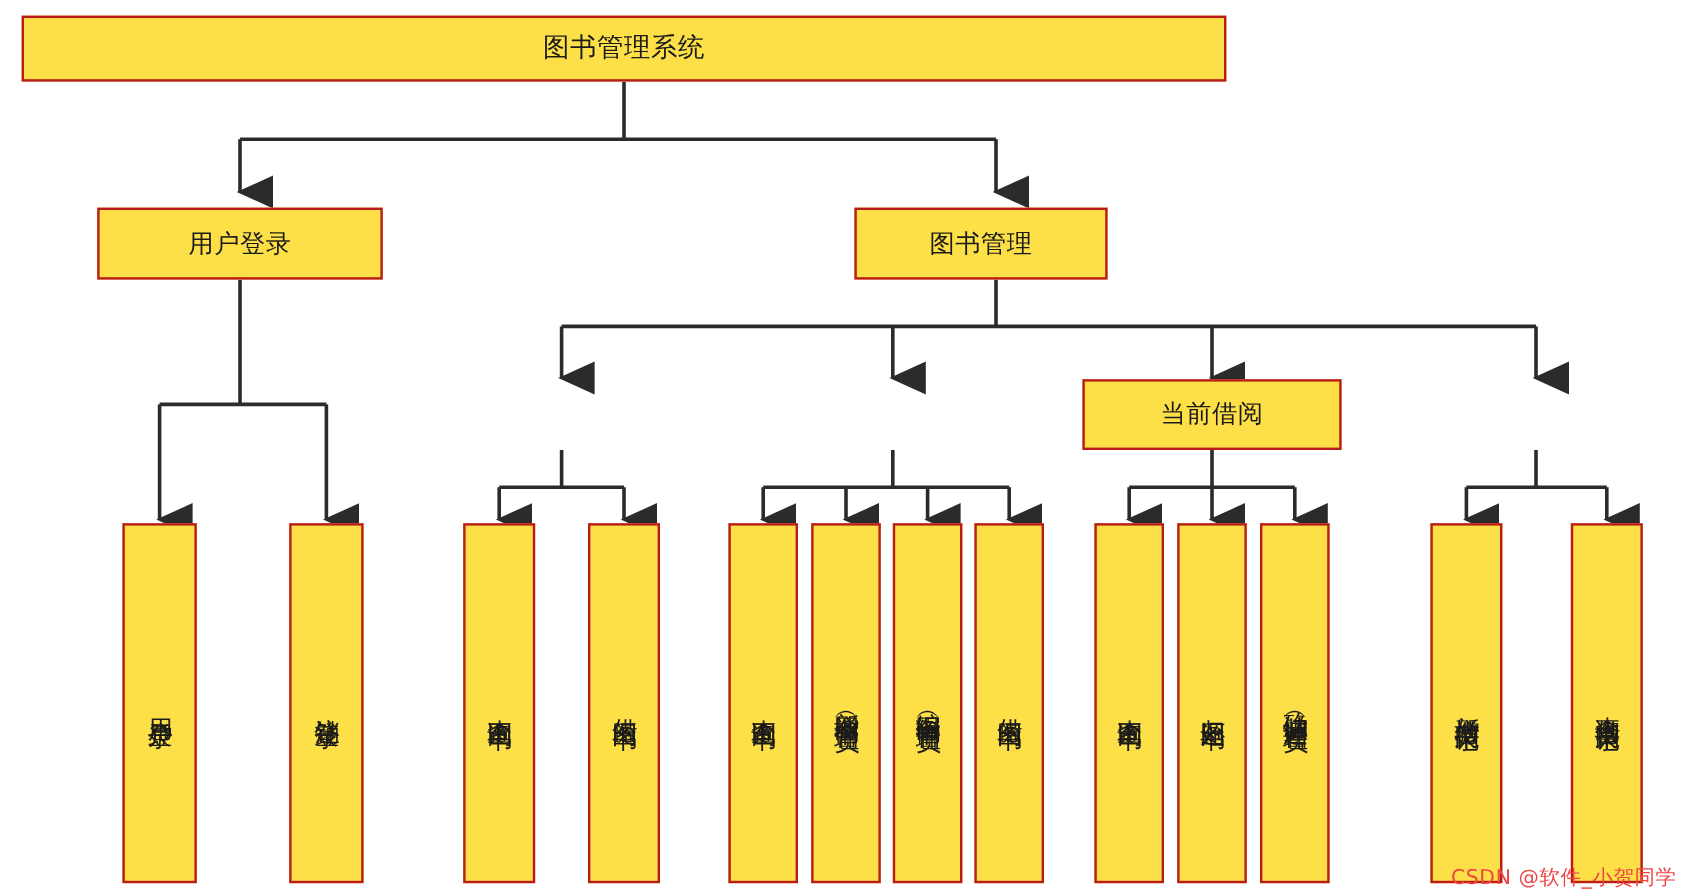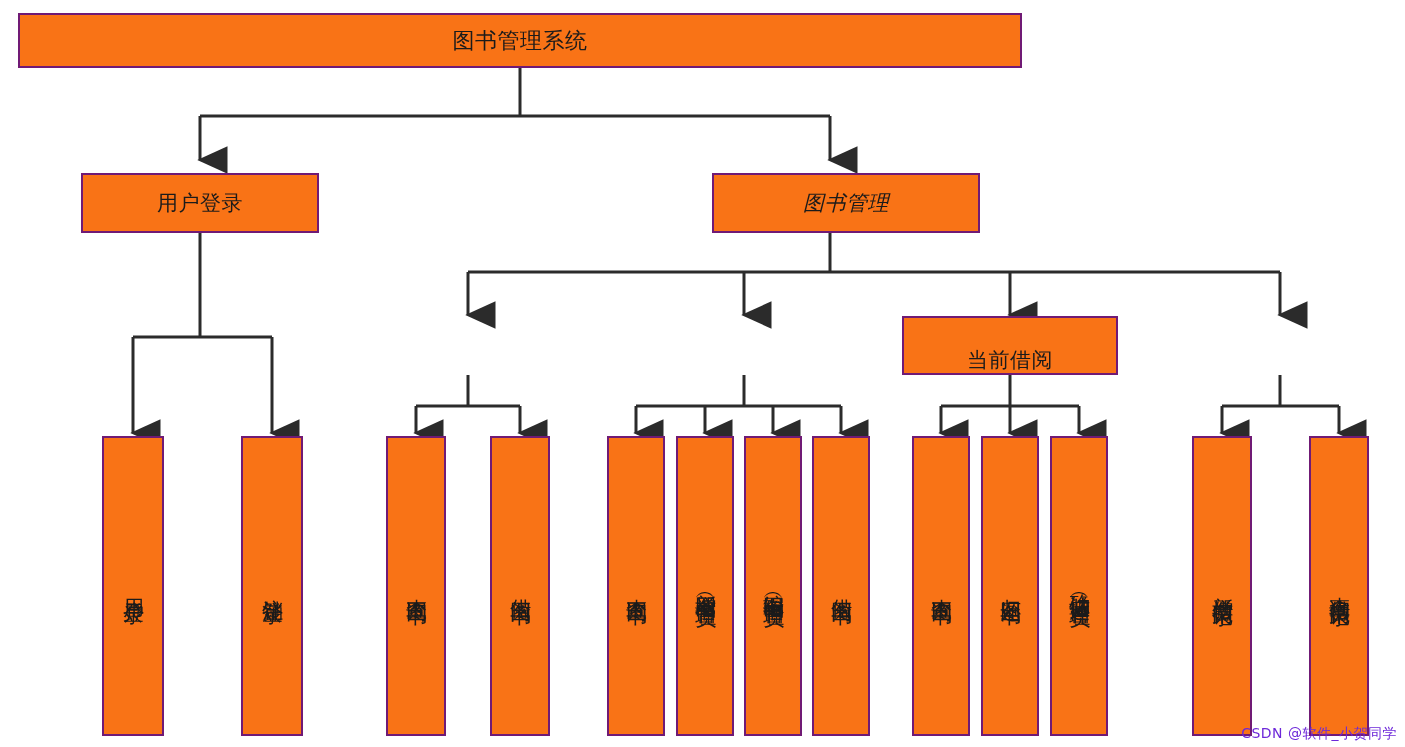--- a/index.html
+++ b/index.html
@@ -21,22 +21,22 @@
     position: absolute;
     left: 0;
     top: 0;
     width: 1405px;
     height: 747px;
     pointer-events: none;
   }
   .node {
     position: absolute;
     box-sizing: border-box;
-    border: 2px solid #701a75;
-    background: #f97316;
+    border: 2px solid #b91c1c;
+    background: #fde047;
     display: flex;
     align-items: center;
     justify-content: center;
     color: #1b1b1b;
   }
   .node .label {
     font-size: 21px;
     line-height: 1.25;
     letter-spacing: 0.5px;
     white-space: nowrap;
@@ -54,22 +54,22 @@
     white-space: nowrap;
     text-align: center;
   }
   .node.root .label { font-size: 22px; }
   .node.branch .label { font-size: 21px; }
 
   #watermark {
     position: absolute;
     right: 8px;
     bottom: 4px;
-    font-size: 14px;
-    color: #6d28d9;
+    font-size: 17px;
+    color: #ef4444;
     letter-spacing: 0.5px;
     white-space: nowrap;
     user-select: none;
   }
 </style>
 </head>
 <body>
 
 <div id="canvas">
 
@@ -123,25 +123,25 @@
     </g>
   </svg>
 
   <div class="node root" style="left:18px; top:13px; width:1004px; height:55px;">
     <span class="label">图书管理系统</span>
   </div>
 
   <div class="node branch" style="left:81px; top:173px; width:238px; height:60px;">
     <span class="label">用户登录</span>
   </div>
-  <div class="node branch" style="left:712px; top:173px; width:268px; height:60px;font-style:italic;">
+  <div class="node branch" style="left:712px; top:173px; width:211px; height:60px;">
     <span class="label">图书管理</span>
   </div>
 
-  <div class="node branch" style="left:902px; top:316px; width:216px; height:59px;align-items:flex-end;">
+  <div class="node branch" style="left:902px; top:316px; width:216px; height:59px;">
     <span class="label">当前借阅</span>
   </div>
 
   <div class="node vertical" style="left:102px; top:436px; width:62px; height:300px;">
     <span class="label">用户登录</span>
   </div>
   <div class="node vertical" style="left:241px; top:436px; width:62px; height:300px;">
     <span class="label">注销登录</span>
   </div>
 

